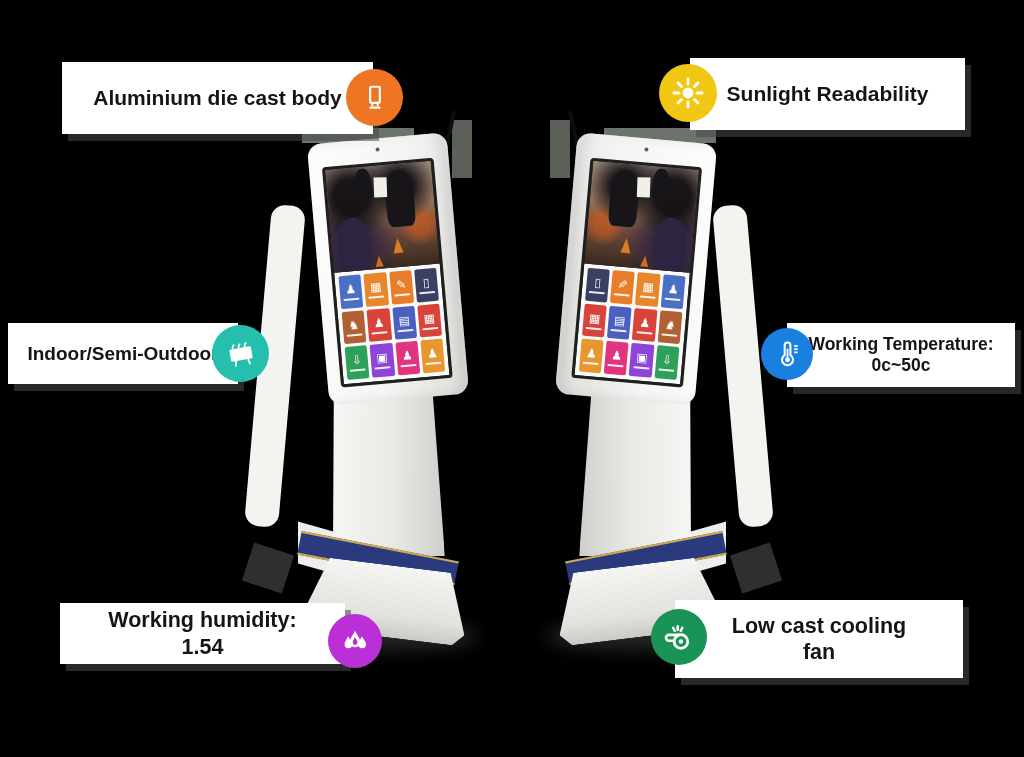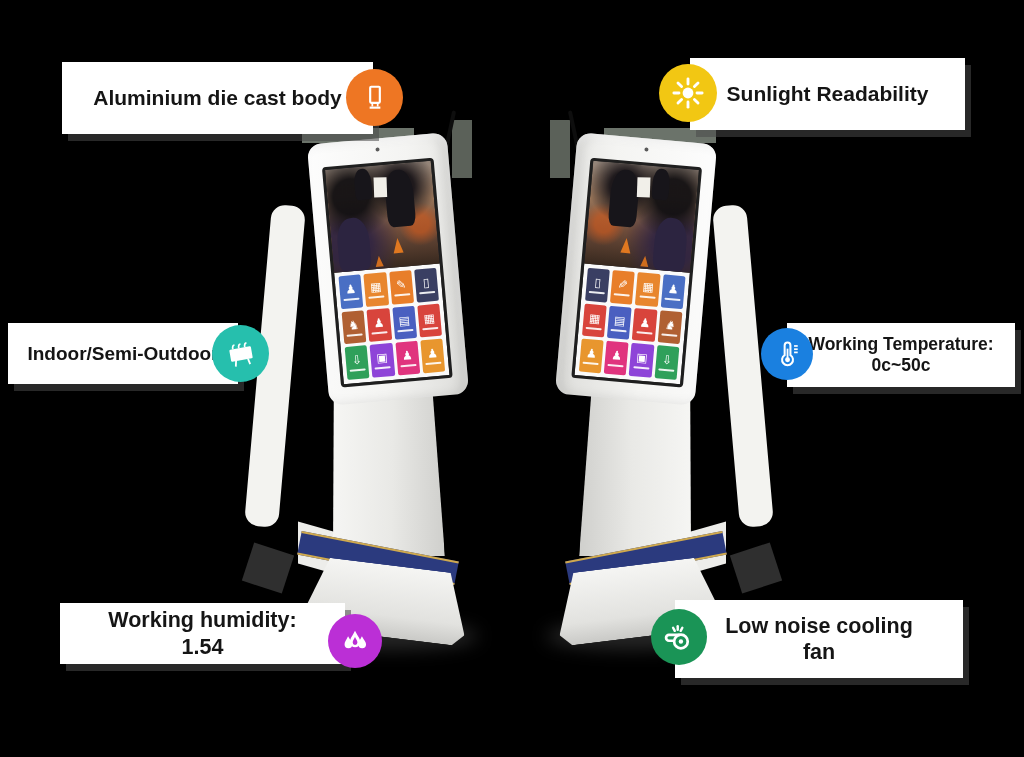--- a/index.html
+++ b/index.html
@@ -329,21 +329,21 @@
       <svg viewBox="0 0 28 28" width="34" height="34">
         <path d="M8.3 10 C6.9 13 5.4 14.6 5.4 16.7 a3.2 3.2 0 0 0 6.4 0 C11.8 14.6 9.9 13 8.3 10 Z" fill="#fff"></path>
         <path d="M19.7 10 C18.2 13 16.7 14.6 16.7 16.7 a3.2 3.2 0 0 0 6.4 0 C23.1 14.6 21.2 13 19.7 10 Z" fill="#fff"></path>
         <path d="M14 5.5 C11.9 9.8 9.8 11.9 9.8 14.9 a4.3 4.3 0 0 0 8.6 0 C18.4 11.9 16.1 9.8 14 5.5 Z" fill="#fff"></path>
         <path d="M14 10.8 C13 12.9 12.1 13.9 12.1 15.3 a1.95 1.95 0 0 0 3.9 0 C16 13.9 15 12.9 14 10.8 Z" fill="#BB2FD6"></path>
       </svg>
     </span>
   </div>
 
   <div class="card c6">
-    <span class="l1">Low noise cooling</span>
+    <span class="l1">Low cast cooling</span>
     <span class="l2">fan</span>
     <span class="badge" style="background: rgb(26, 148, 86);">
       <svg viewBox="0 0 28 28" width="36" height="36">
         <circle cx="15.5" cy="17.5" r="5.3" fill="none" stroke="#fff" stroke-width="2.1"></circle>
         <circle cx="15.5" cy="17.5" r="1.7" fill="#fff"></circle>
         <path d="M14.5 12.4 L6.2 12.4 a2.2 2.2 0 0 0 0 4.5 L10.4 16.9" fill="none" stroke="#fff" stroke-width="2.1"></path>
         <g stroke="#fff" stroke-width="1.9" stroke-linecap="round">
           <line x1="9.4" y1="6.8" x2="10.7" y2="9.2"></line>
           <line x1="13" y1="5.6" x2="13" y2="8.4"></line>
           <line x1="16.6" y1="6.8" x2="15.3" y2="9.2"></line>

